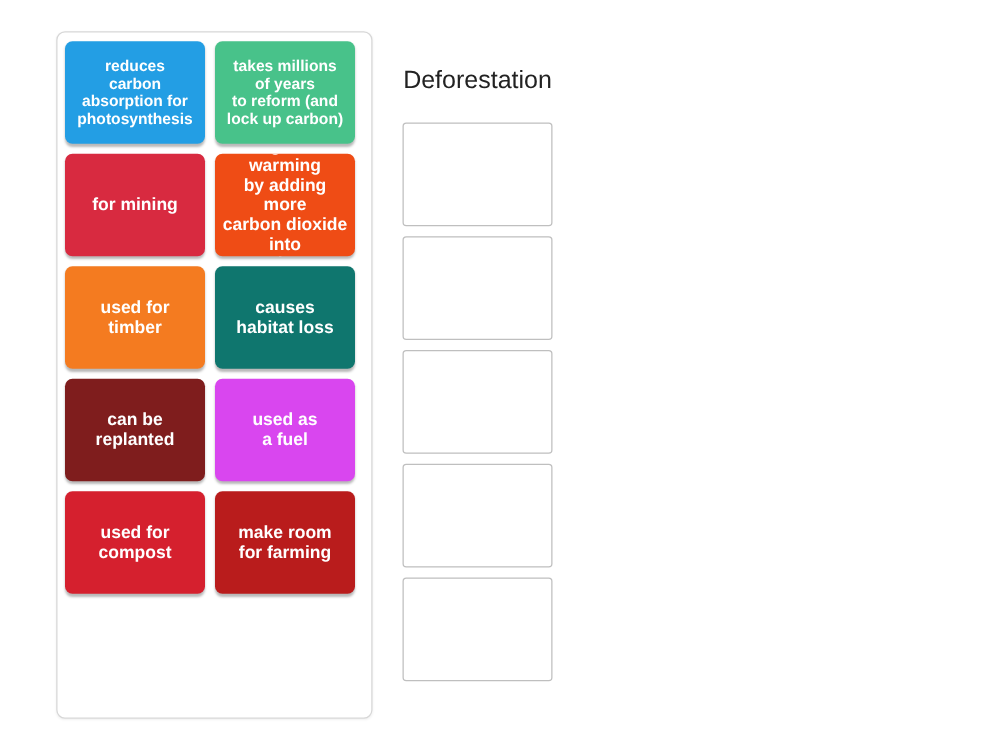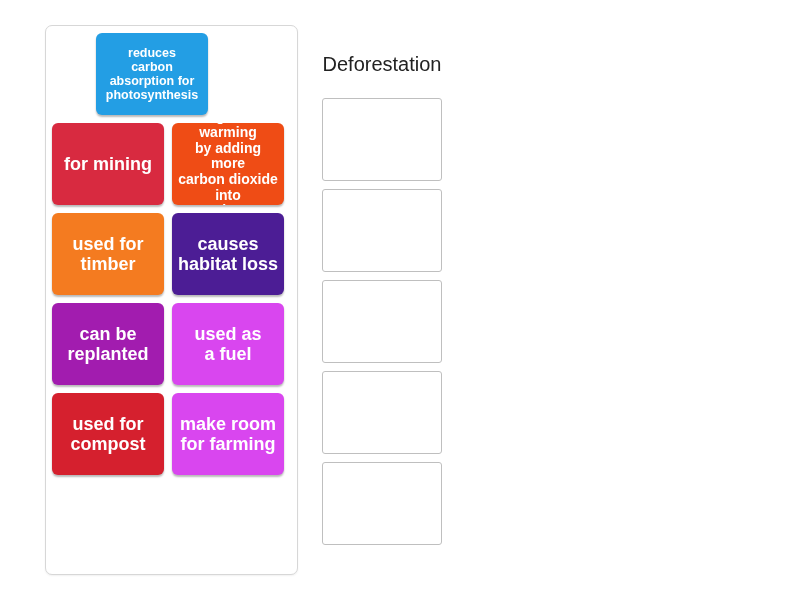--- a/index.html
+++ b/index.html
@@ -64,21 +64,21 @@
     user-select: none;
     overflow: hidden;
   }
   .tile .tile-text {
     display: block;
     width: 100%;
     white-space: pre-line;
   }
 
   
-  .fs-lg { font-size: 18px; }
+  .fs-lg { font-size: 14px; }
   .fs-sm { font-size: 12.5px; }
   .fs-xs { font-size: 14px; }
 
   
   #columns {
     position: absolute;
     left: 318px;
     top: 38px;
     width: 452px;
     display: flex;
@@ -118,57 +118,63 @@
     box-sizing: border-box;
   }
 </style>
 </head>
 <body>
 
 <div id="stage">
 
   <div id="tile-tray">
     <div id="tile-grid">
-        <div class="tile fs-sm" style="background: rgb(35, 158, 228); margin-left: 44px;">
+        <div class="tile fs-sm" style="background: rgb(35, 158, 228);">
           <span class="tile-text">reduces
 carbon
 absorption for
 photosynthesis</span>
+        </div>
+        <div class="tile fs-sm" style="background: rgb(72, 194, 138);">
+          <span class="tile-text">takes millions
+of years
+to reform (and
+lock up carbon)</span>
         </div>
         <div class="tile fs-lg" style="background: rgb(216, 42, 64);">
           <span class="tile-text">for mining</span>
         </div>
         <div class="tile fs-xs" style="background: rgb(239, 76, 21);">
           <span class="tile-text">contribute
 to global warming
 by adding more
 carbon dioxide into
 the atmosphere</span>
         </div>
         <div class="tile fs-lg" style="background: rgb(244, 123, 32);">
           <span class="tile-text">used for
 timber</span>
         </div>
-        <div class="tile fs-lg" style="background: #4c1d95;">
+        <div class="tile fs-lg" style="background: #0f766e;">
           <span class="tile-text">causes
 habitat loss</span>
         </div>
-        <div class="tile fs-lg" style="background: #a21caf;">
+        <div class="tile fs-lg" style="background: #7f1d1d;">
           <span class="tile-text">can be
 replanted</span>
         </div>
         <div class="tile fs-lg" style="background: #d946ef;">
           <span class="tile-text">used as
 a fuel</span>
         </div>
         <div class="tile fs-lg" style="background: rgb(213, 32, 46);">
           <span class="tile-text">used for
 compost</span>
         </div>
-        <div class="tile fs-lg" style="background: #d946ef;">
+        <div class="tile fs-lg" style="background: #b91c1c;">
           <span class="tile-text">make room
 for farming</span>
         </div>
       </div>
   </div>
 
   <div id="columns">
       <div class="column">
         <div class="column-header">Deforestation</div>
         <div class="dropzone-stack">

